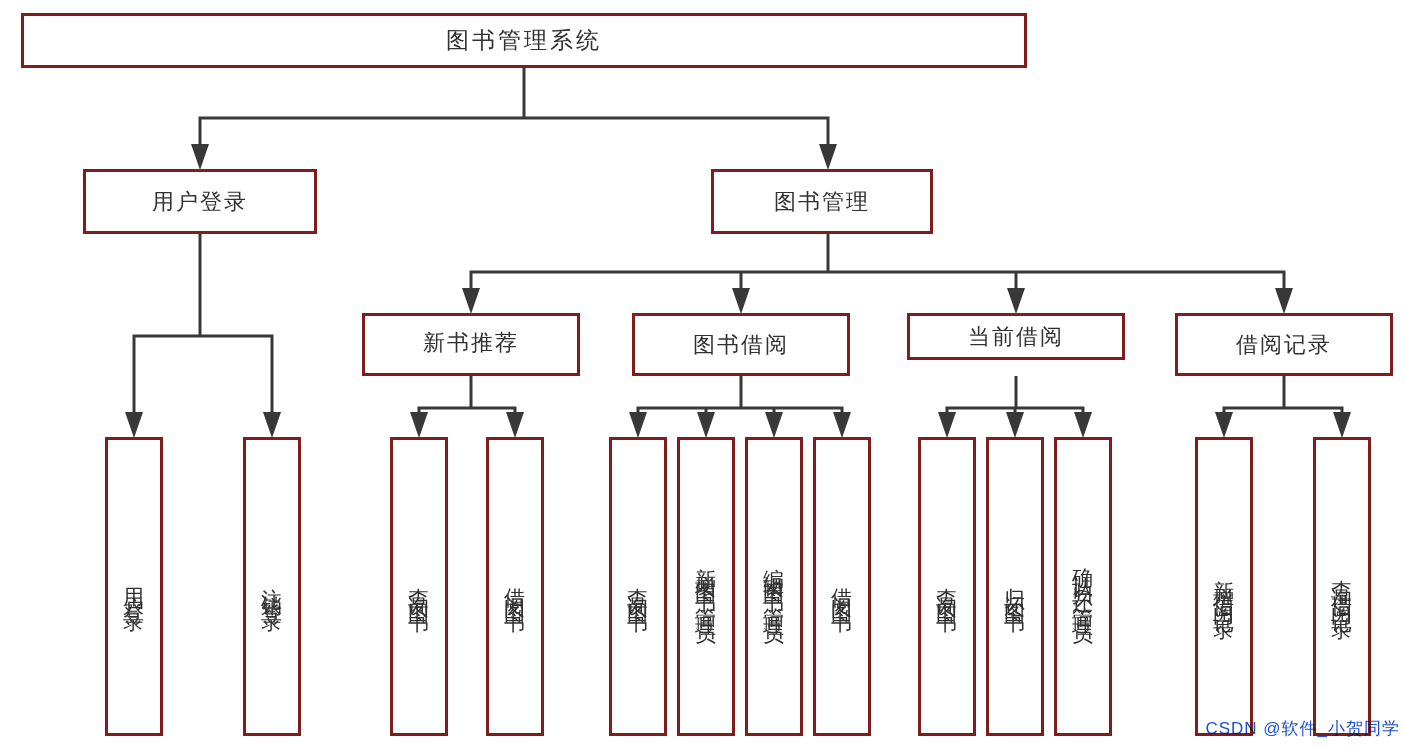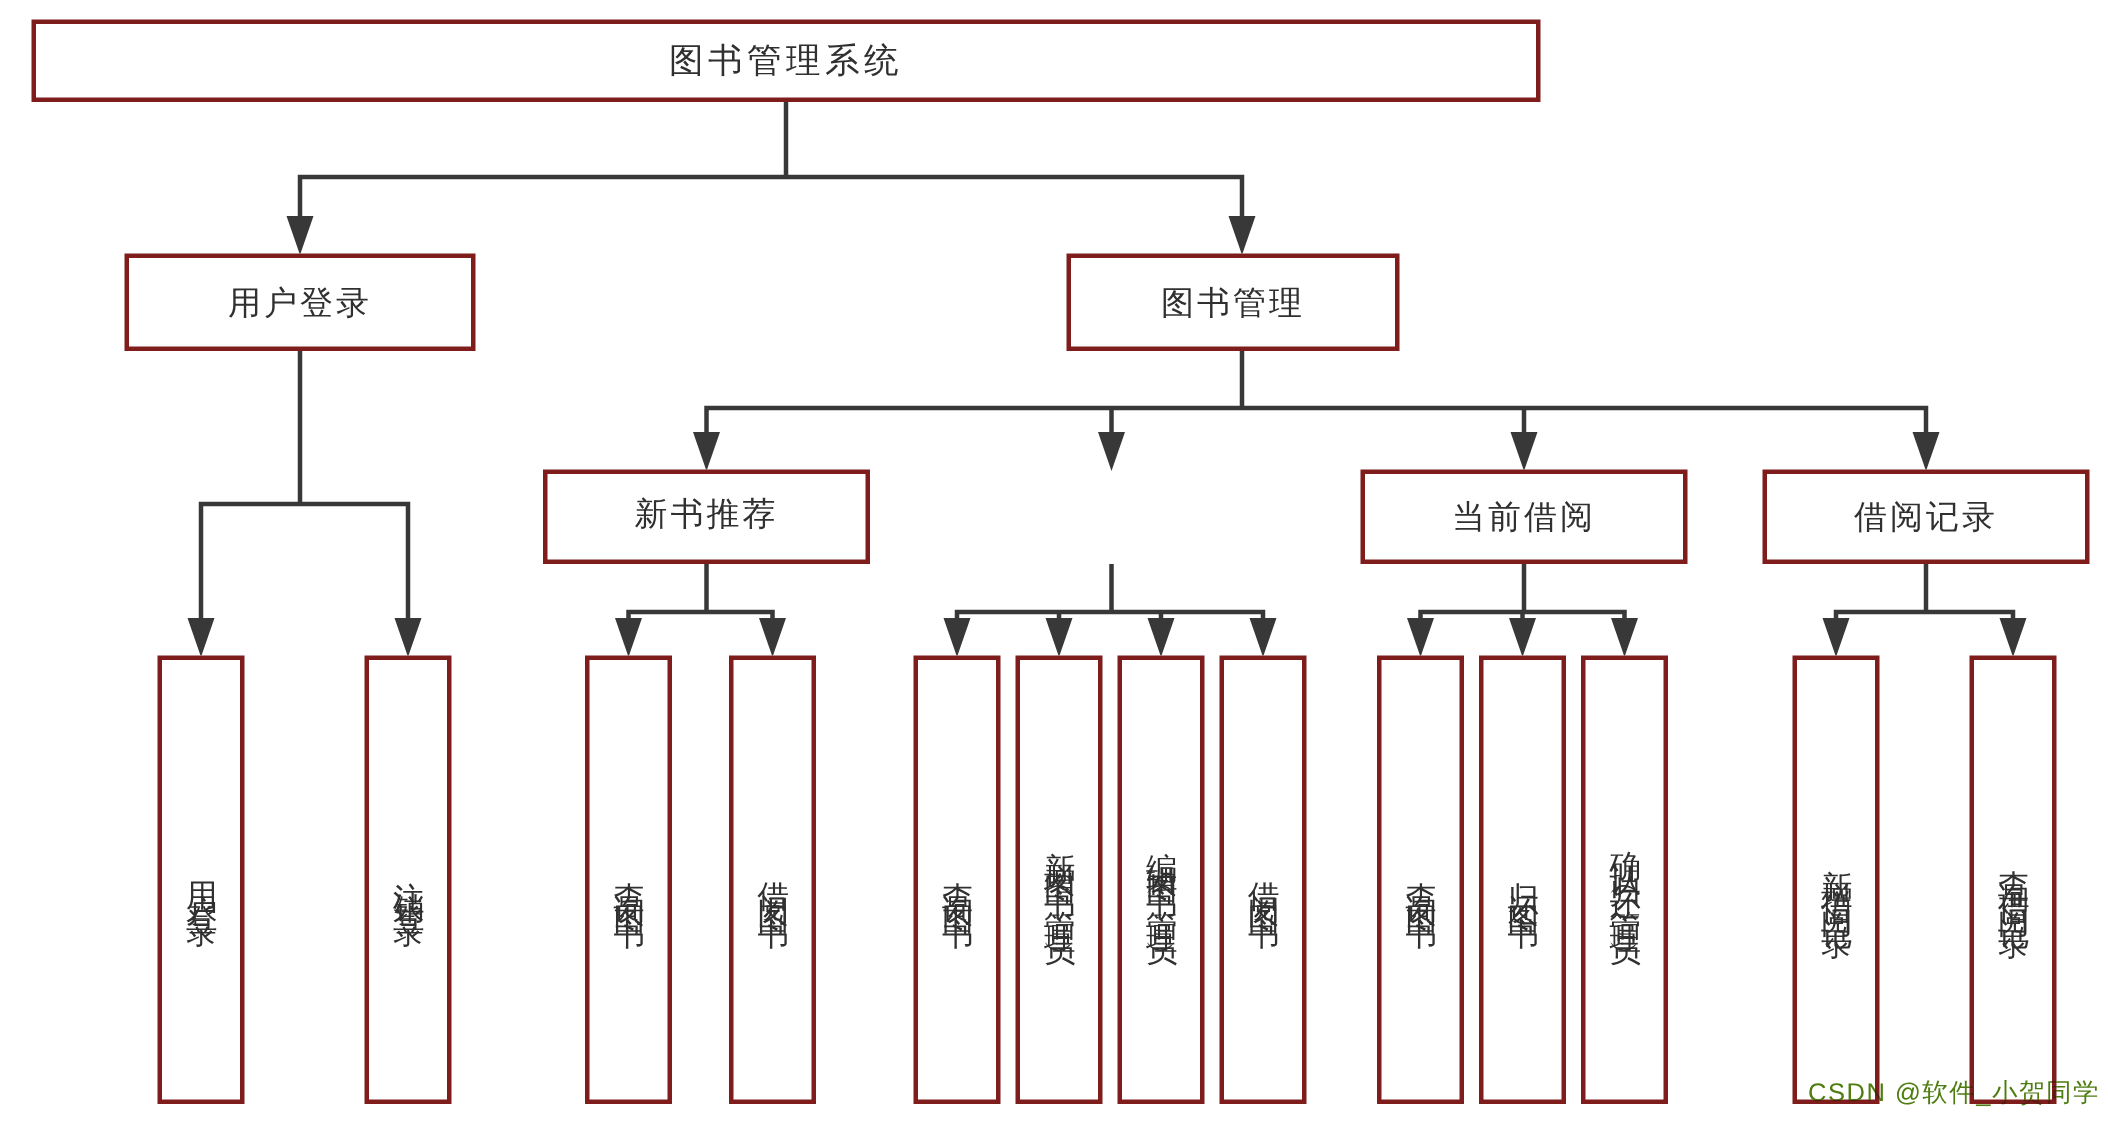--- a/index.html
+++ b/index.html
@@ -36,21 +36,21 @@
     text-orientation: mixed;
     font-size: 21px;
     letter-spacing: 8px;
   }
   .watermark {
     position: absolute;
     right: 5px;
     bottom: 7px;
     font-size: 17px;
     letter-spacing: 1px;
-    color: #4d7c0f;
+    color: #1d4ed8;
     mix-blend-mode: darken;
     white-space: nowrap;
   }
 </style>
 </head>
 <body>
 
 <div class="stage">
 
   <svg class="connectors" viewBox="0 0 1405 747" xmlns="http://www.w3.org/2000/svg">
@@ -117,21 +117,24 @@
   <div class="node h-node" style="left:83px; top:169px; width:234px; height:65px;">
     <span>用户登录</span>
   </div>
   <div class="node h-node" style="left:711px; top:169px; width:222px; height:65px;font-family:Liberation Serif, serif;">
     <span>图书管理</span>
   </div>
 
   <div class="node h-node" style="left:362px; top:313px; width:218px; height:63px;font-family:Liberation Mono, monospace;">
     <span>新书推荐</span>
   </div>
-  <div class="node h-node" style="left:907px; top:313px; width:218px; height:63px;">
+  <div class="node h-node" style="left:632px; top:313px; width:218px; height:63px;">
+    <span>图书借阅</span>
+  </div>
+  <div class="node h-node" style="left:907px; top:313px; width:218px; height:47px;">
     <span>当前借阅</span>
   </div>
   <div class="node h-node" style="left:1175px; top:313px; width:218px; height:63px;">
     <span>借阅记录</span>
   </div>
 
   <div class="node leaf" style="left:105px; top:437px; width:58px; height:299px;">
     <span>用户登录</span>
   </div>
   <div class="node leaf" style="left:243px; top:437px; width:58px; height:299px;">

